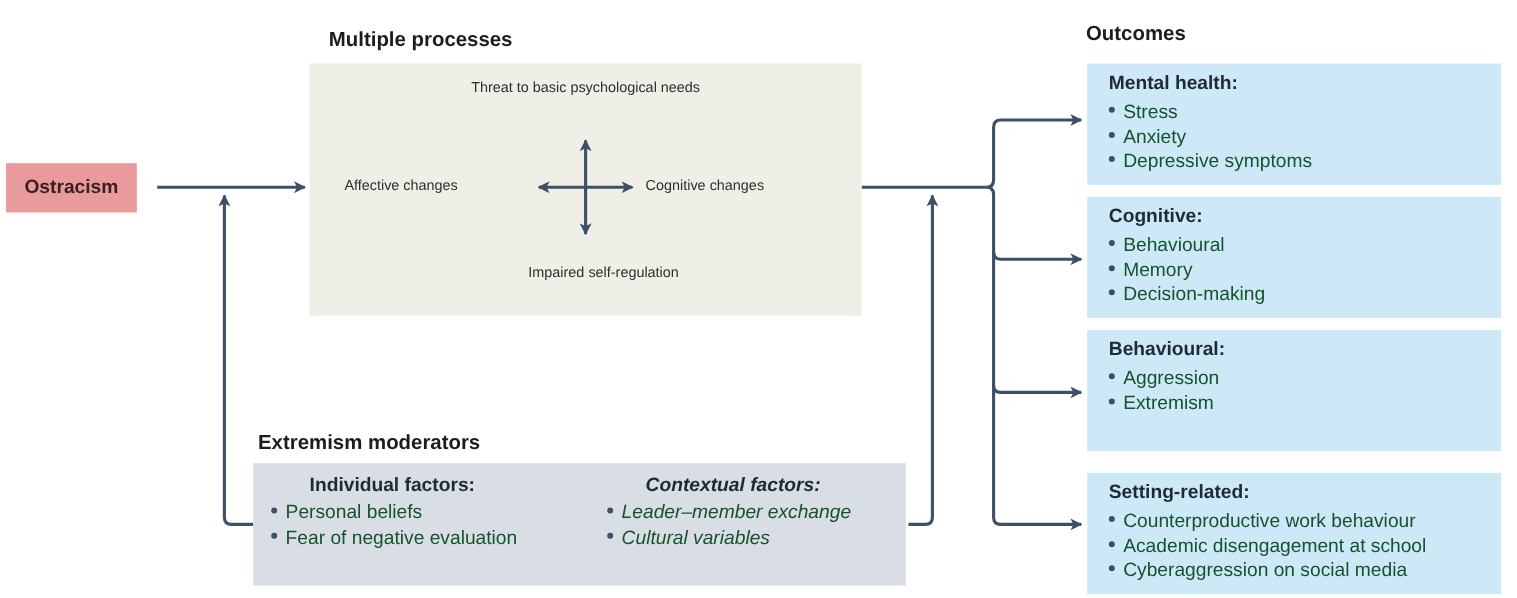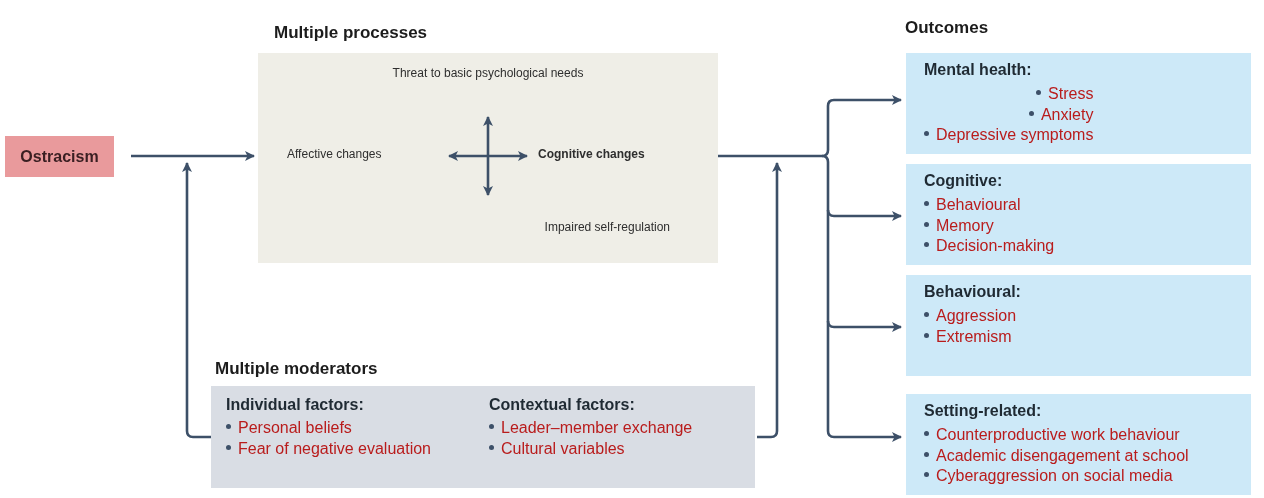--- a/index.html
+++ b/index.html
@@ -8,26 +8,26 @@
   .abs { position:absolute; }
   .title { font-weight:bold; font-size:17px; color:#1c1c1c; }
   .ostracism { left:5px; top:136px; width:109px; height:41px; background:#e99a9c;
                display:flex; align-items:center; justify-content:center;
                font-weight:bold; font-size:16px; color:#3a1f22; }
   .processes { left:258px; top:53px; width:460px; height:210px; background:#efeee7; }
   .proc-text { position:absolute; font-size:12px; color:#2e2e2e; white-space:nowrap; }
   .outcome { position:absolute; left:906px; width:345px; height:101px; background:#cde9f8; }
   .outcome .head { position:absolute; left:18px; top:8px; font-weight:bold; font-size:16px; color:#1f2a33; }
   .outcome ul { position:absolute; left:18px; top:31px; margin:0; padding:0; list-style:none; }
-  .outcome li, .mod-col li { font-size:16px; line-height:20.5px; color:#b91c1c; white-space:nowrap; }
+  .outcome li, .mod-col li { font-size:16px; line-height:20.5px; color:#14532d; white-space:nowrap; }
   .bullet { display:inline-block; width:5px; height:5px; border-radius:50%; background:#3d5068;
             vertical-align:middle; margin-right:7px; position:relative; top:-2px; }
   .moderators { left:211px; top:386px; width:544px; height:102px; background:#d9dde4; }
   .mod-col { position:absolute; top:10px; }
-  .mod-col .head { font-weight:bold; font-size:16px; color:#1f2a33; margin-bottom:4px; white-space:nowrap; }
+  .mod-col .head { font-weight:bold; font-size:16px; color:#1f2a33; margin-bottom:4px; white-space:nowrap;margin-left:32px; }
   .mod-col ul { margin:0; padding:0; list-style:none; }
   svg.arrows { position:absolute; left:0; top:0; }
 </style>
 </head>
 <body>
 
 <svg class="arrows" width="1264" height="498">
   <defs>
     <marker id="ah" viewBox="0 0 10 10" refX="9" refY="5" markerWidth="10" markerHeight="10" markerUnits="userSpaceOnUse" orient="auto">
       <path d="M0,0 L10,5 L0,10 L2.5,5 Z" fill="#3d5068"></path>
@@ -64,44 +64,44 @@
 <svg class="arrows" width="1264" height="498" style="pointer-events:none;">
   <g stroke="#3d5068" stroke-width="2.6" fill="none">
     <line x1="488" y1="156" x2="488" y2="117" marker-end="url(#ah)"></line>
     <line x1="488" y1="156" x2="488" y2="195" marker-end="url(#ah)"></line>
     <line x1="488" y1="156" x2="449" y2="156" marker-end="url(#ah)"></line>
     <line x1="488" y1="156" x2="527" y2="156" marker-end="url(#ah)"></line>
   </g>
 </svg>
 <div class="proc-text" style="left:258px; width:460px; text-align:center; top:66px;">Threat to basic psychological needs</div>
 <div class="proc-text" style="left:287px; top:147px;text-align:center;">Affective changes</div>
-<div class="proc-text" style="left:538px; top:147px;font-weight:bold;">Cognitive changes</div>
-<div class="proc-text" style="left:258px; width:412px; text-align:right; top:220px;">Impaired self-regulation</div>
+<div class="proc-text" style="left:538px; top:147px;">Cognitive changes</div>
+<div class="proc-text" style="left:258px; width:412px; text-align:center; top:220px;padding-left:39px;">Impaired self-regulation</div>
 
-<div class="abs title" style="left:215px; top:359px;">Multiple moderators</div>
+<div class="abs title" style="left:215px; top:359px;">Extremism moderators</div>
 <div class="abs moderators">
   <div class="mod-col" style="left:15px;">
     <div class="head">Individual factors:</div>
     <ul>
       <li><span class="bullet"></span><span>Personal beliefs</span></li>
       <li><span class="bullet"></span><span>Fear of negative evaluation</span></li>
     </ul>
   </div>
-  <div class="mod-col" style="left:278px;">
+  <div class="mod-col" style="left:295px;font-style:italic;">
     <div class="head">Contextual factors:</div>
     <ul>
       <li><span class="bullet"></span><span>Leader–member exchange</span></li>
       <li><span class="bullet"></span><span>Cultural variables</span></li>
     </ul>
   </div>
 </div>
 
 <div class="abs title" style="left:905px; top:18px;">Outcomes</div>
 
-<div class="outcome" style="top:53px;text-align:right;">
+<div class="outcome" style="top:53px;">
   <div class="head">Mental health:</div>
   <ul>
     <li><span class="bullet"></span><span>Stress</span></li>
     <li><span class="bullet"></span><span>Anxiety</span></li>
     <li><span class="bullet"></span><span>Depressive symptoms</span></li>
   </ul>
 </div>
 
 <div class="outcome" style="top:164px;">
   <div class="head">Cognitive:</div>

